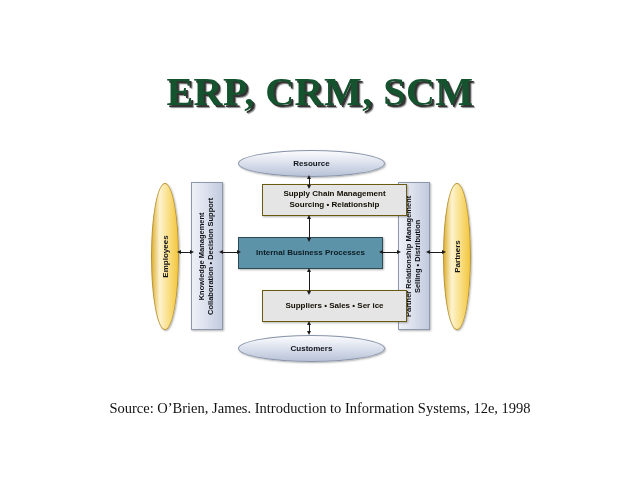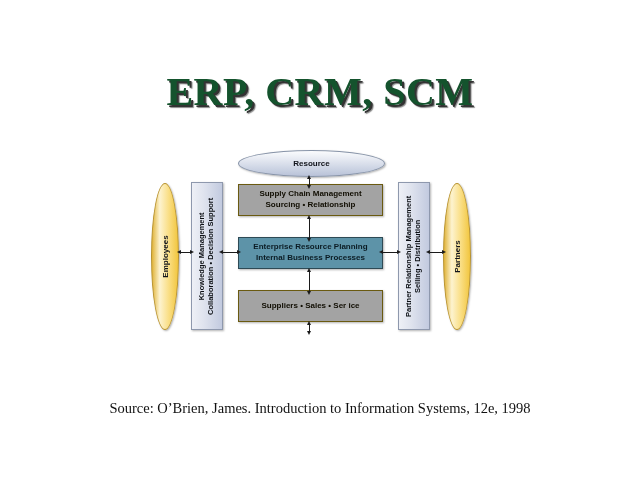--- a/index.html
+++ b/index.html
@@ -116,21 +116,21 @@
     display: flex;
     flex-direction: column;
     align-items: center;
     justify-content: center;
     text-align: center;
     font-size: 8px;
     font-weight: bold;
     line-height: 1.35;
     color: #100d02;
   }
-  .c-box.gold { background: #a3a3a3; }
+  .c-box.gold { background: #e5e5e5; margin-left: 24px; }
   .c-box.steel {
     background: #5d93a8;
     border-color: #2e4a55;
     color: #0b1c24;
   }
   #box-scm { top: 44px; }
   #box-erp { top: 97px; }
   #box-crm { top: 150px; }
 
   
@@ -216,28 +216,30 @@
       <div>Selling • Distribution</div>
     </div>
   </div>
 
   <div class="c-box gold" id="box-scm">
     <div>Supply Chain Management</div>
     <div>Sourcing • Relationship</div>
   </div>
 
   <div class="c-box steel" id="box-erp">
-    <div>Enterprise Resource Planning</div>
     <div>Internal Business Processes</div>
   </div>
 
   <div class="c-box gold" id="box-crm">
     <div>Suppliers • Sales • Ser ice</div>
   </div>
 
+  <div class="h-ellipse" id="ellipse-customers">
+    <span>Customers</span>
+  </div>
 
   <div class="conn-v" id="conn-sup-scm"></div>
   <div class="conn-v" id="conn-scm-erp"></div>
   <div class="conn-v" id="conn-erp-crm"></div>
   <div class="conn-v" id="conn-crm-cus"></div>
 
   <div class="conn-h" id="conn-emp-km"></div>
   <div class="conn-h" id="conn-km-erp"></div>
   <div class="conn-h" id="conn-erp-prm"></div>
   <div class="conn-h" id="conn-prm-par"></div>

